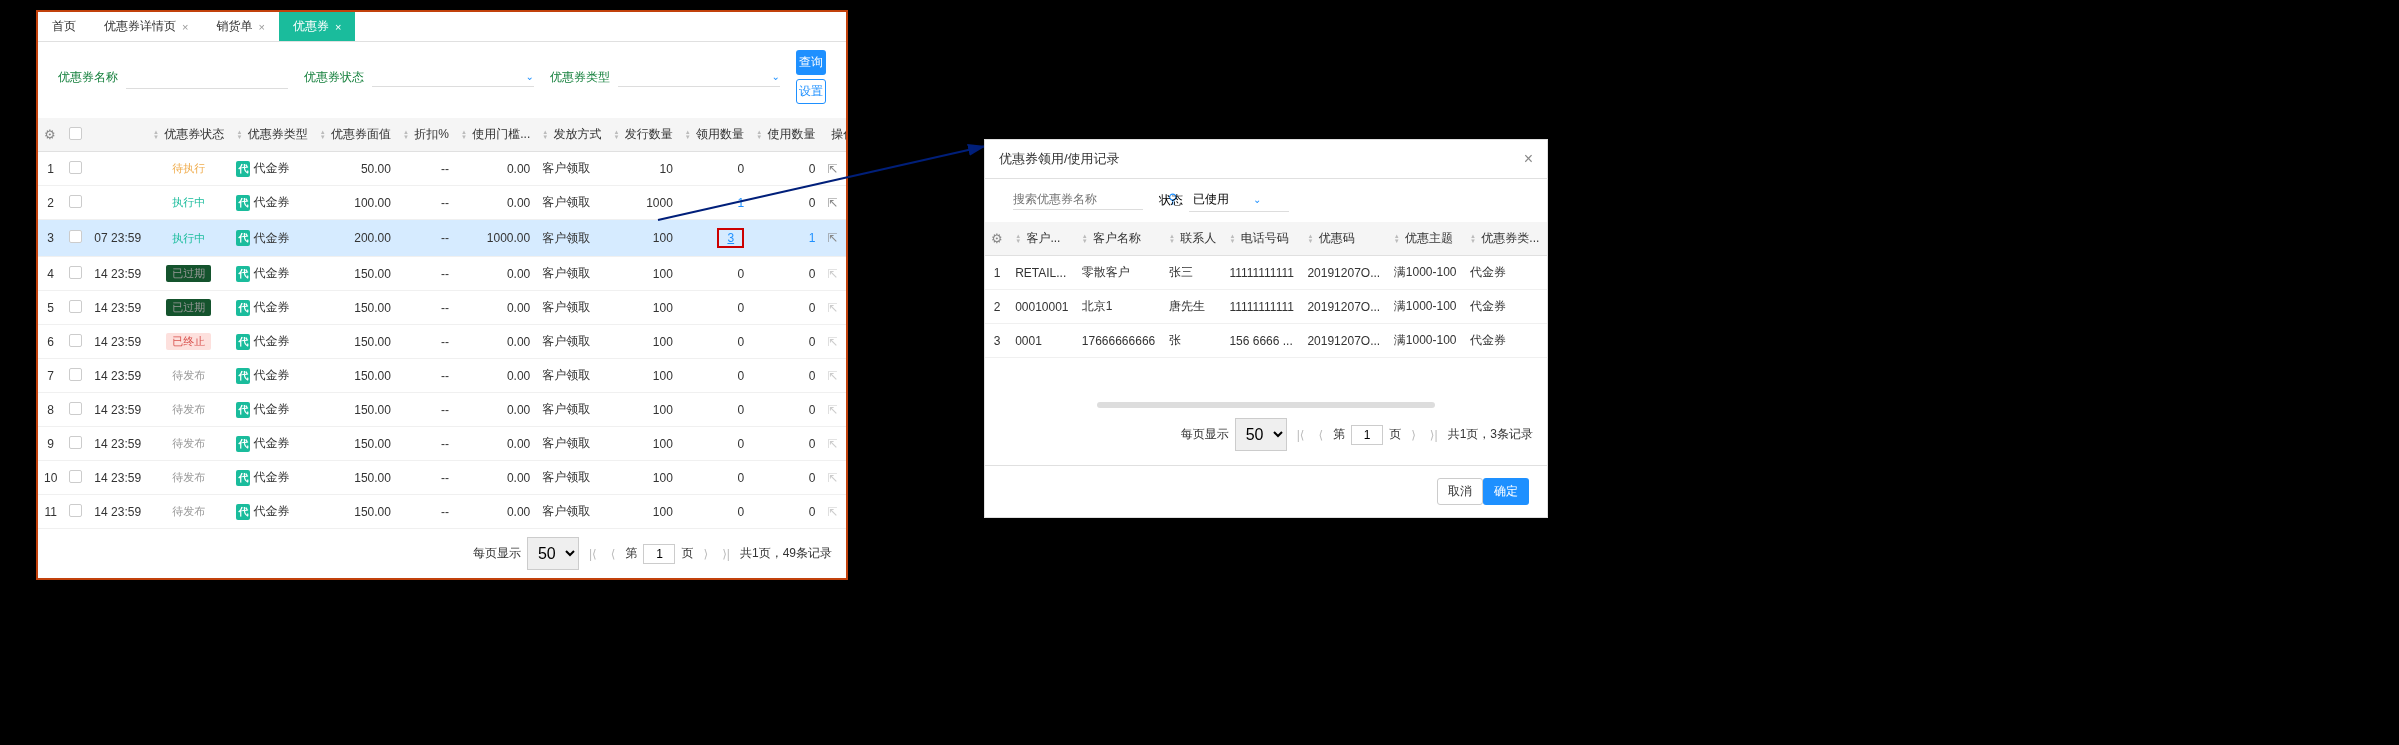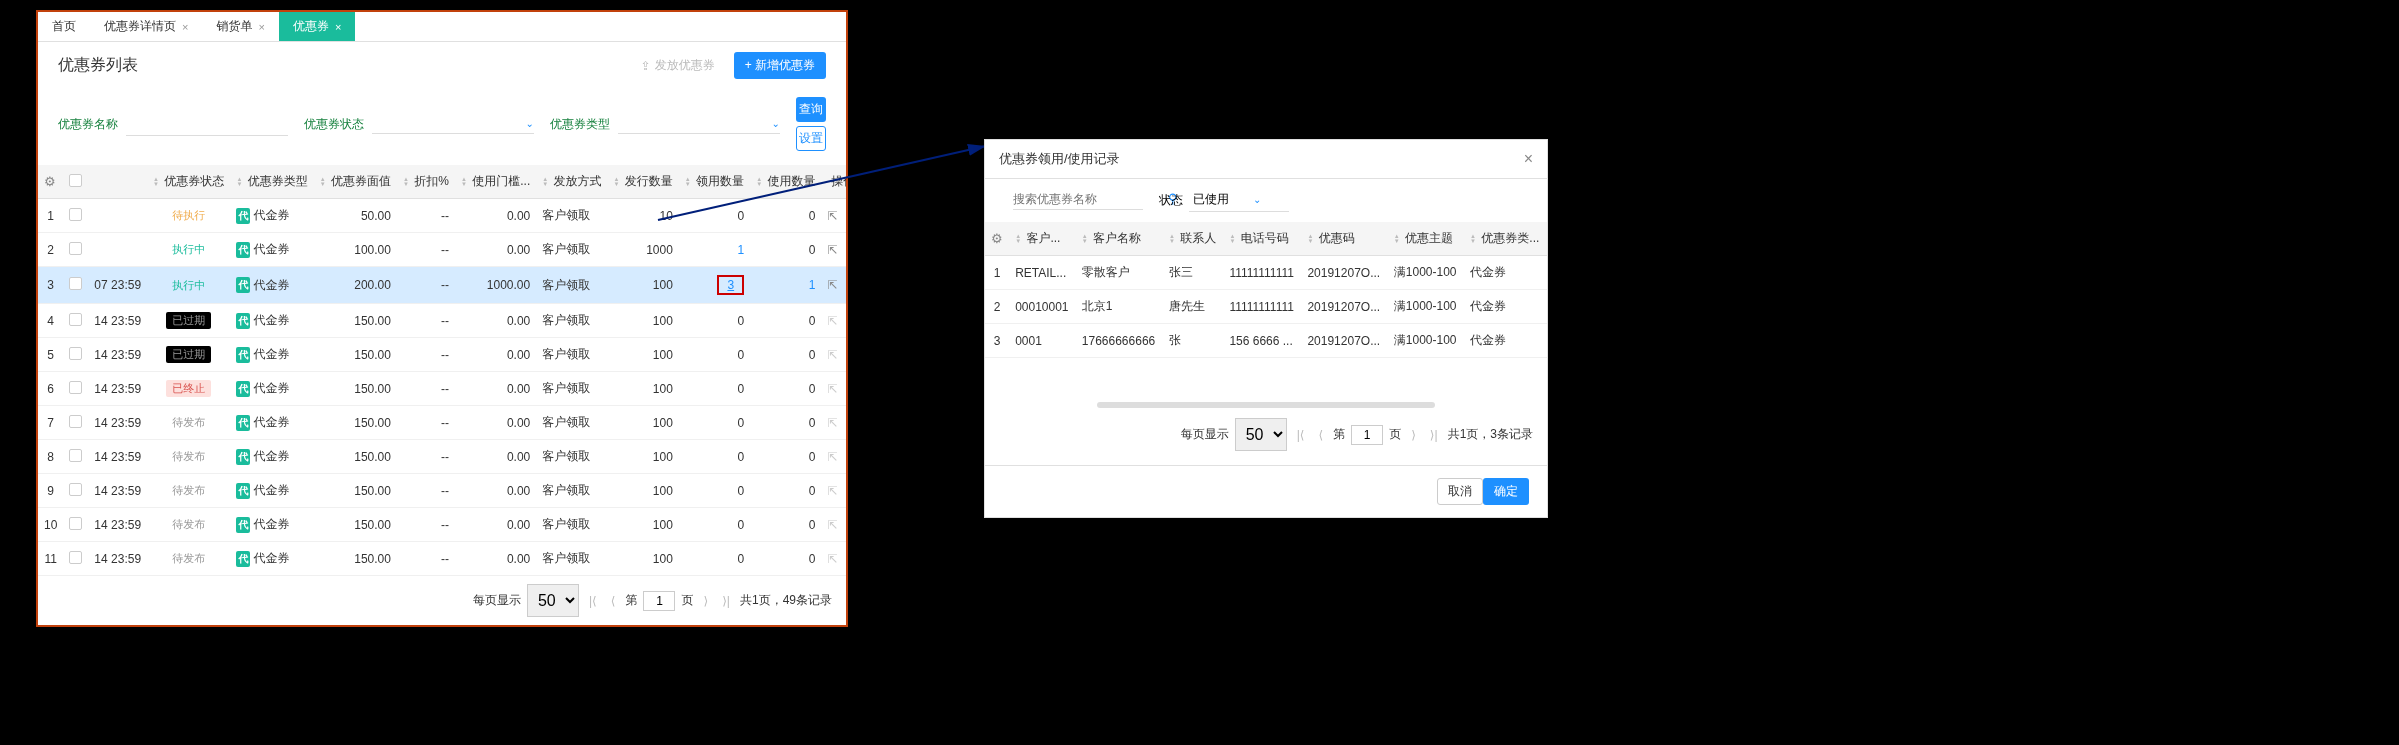--- a/index.html
+++ b/index.html
@@ -45,21 +45,21 @@
     td.num { text-align: right; }
     td.center { text-align: center; }
     tbody tr.highlighted { background: #d6ebff; }
     .checkbox { width: 13px; height: 13px; border: 1px solid #ccc; border-radius: 2px; display: inline-block; background: #fff; }
     .sort-icons { display: inline-flex; flex-direction: column; font-size: 6px; color: #bbb; line-height: 5px; vertical-align: middle; margin-right: 2px; }
     .gear-icon { color: #888; font-size: 13px; }
     
     .status-badge { padding: 1px 6px; border-radius: 2px; font-size: 11px; display: inline-block; }
     .status-pending { color: #f0ad4e; }
     .status-running { color: #1abc9c; }
-    .status-expired { color: #999; background: #000000; }
+    .status-expired { color: #999; background: #14532d; }
     .status-terminated { color: #d9534f; background: #fde0dd; }
     .status-draft { color: #999; }
     
     .type-badge { display: inline-flex; align-items: center; gap: 3px; }
     .type-icon { background: #1abc9c; color: #fff; font-size: 10px; padding: 1px 2px; border-radius: 2px; font-weight: bold; }
     
     .action-icons { display: flex; gap: 10px; justify-content: center; color: #888; }
     .action-icons span { cursor: pointer; }
     .action-icons.disabled { color: #ccc; }
     
@@ -107,30 +107,20 @@
       <div class="tab">
         <span>销货单</span>
         <span class="tab-close">×</span>
       </div>
       <div class="tab active">
         <span>优惠券</span>
         <span class="tab-close">×</span>
       </div>
     </div>
 
-  <div class="page-header">
-    <div class="page-title">优惠券列表</div>
-    <div class="header-actions">
-      <button class="btn btn-text">
-        <span>⇪</span>
-        <span>发放优惠券</span>
-      </button>
-      <button class="btn btn-primary">+ 新增优惠券</button>
-    </div>
-  </div>
 
   <div class="filter-row">
     <div class="filter-group">
       <span class="filter-label">优惠券名称</span>
       <input class="filter-input" style="">
     </div>
     <div class="filter-group">
       <span class="filter-label">优惠券状态</span>
       <div class="filter-select">
         <span class="chevron">⌄</span>

